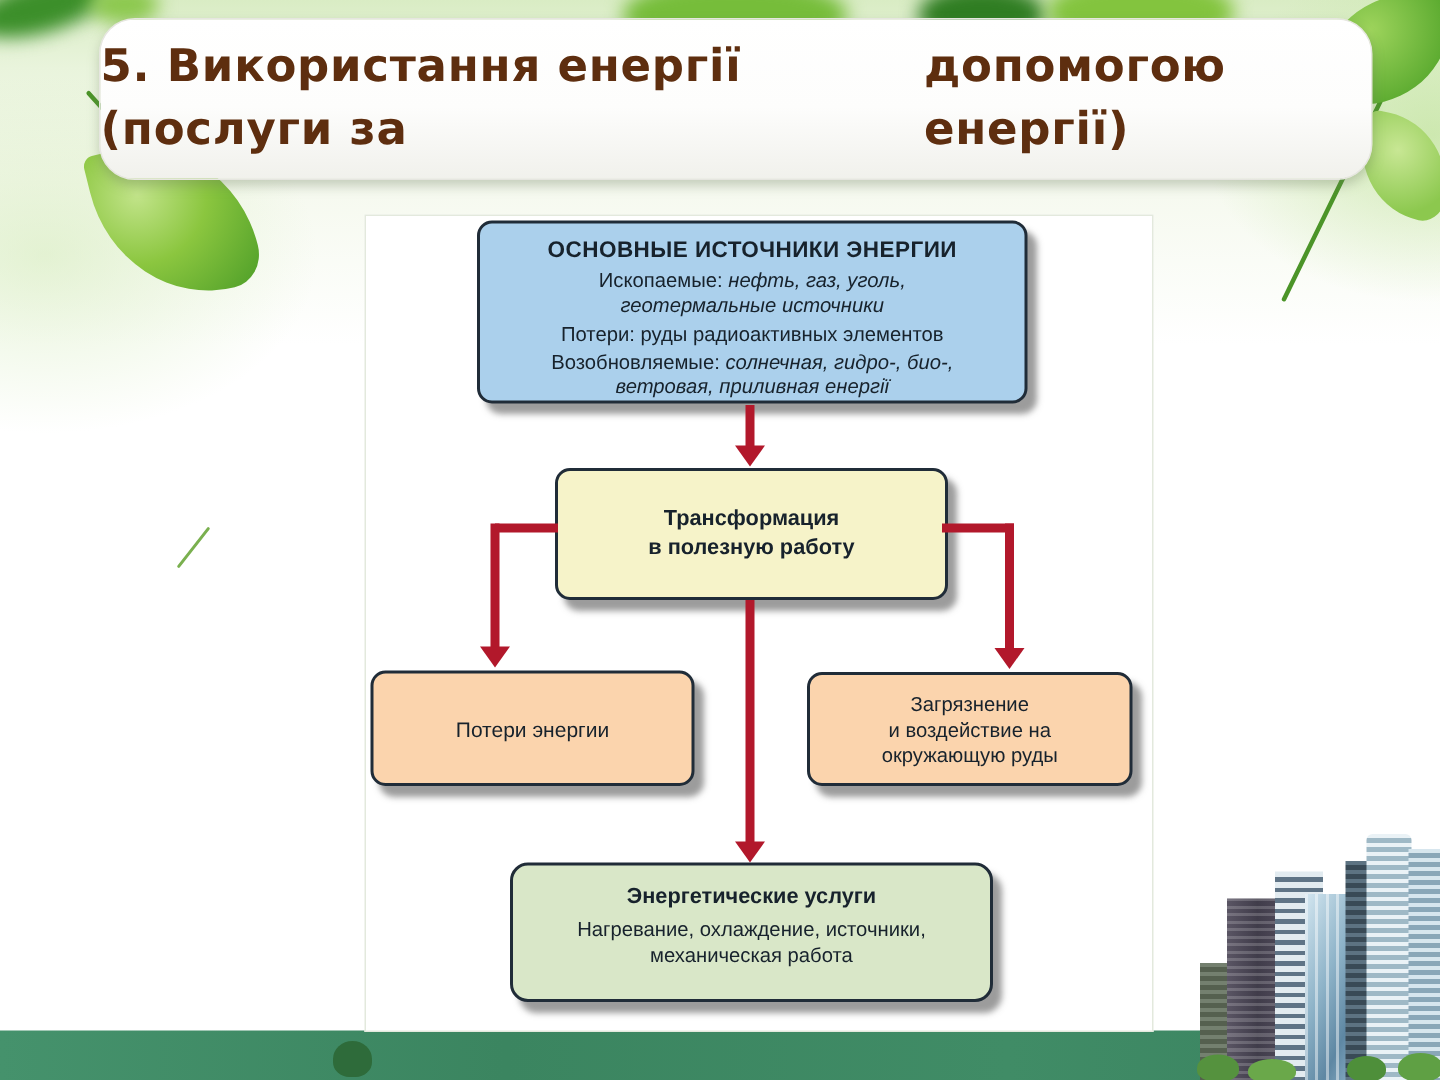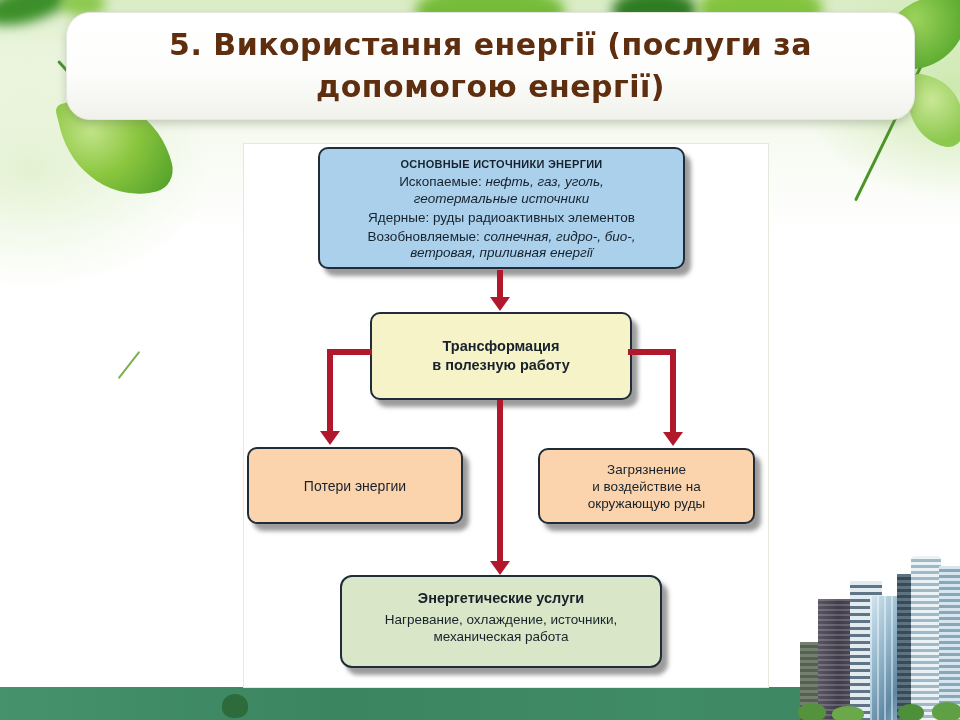--- a/index.html
+++ b/index.html
@@ -50,39 +50,39 @@
     background:radial-gradient(circle at 40% 35%,#c8e794,#8cc84e 75%);
     border-radius:15% 85% 25% 85%;transform:rotate(12deg);
   }
   .stem.s-b{left:128px;top:348px;width:2px;height:34px;transform:rotate(38deg);background:#7ab04f;}
   
   .title-card{
     position:absolute;left:66px;top:12px;width:849px;height:108px;z-index:5;
     background:linear-gradient(180deg,#ffffff 0%,#fdfdfc 55%,#f1f1ec 100%);
     border:1px solid #e6e6e0;border-radius:24px;
     box-shadow:0 4px 8px rgba(110,125,95,.35);
-    display:flex;flex-direction:column;justify-content:center;align-items:center;
+    display:flex;flex-direction:row;justify-content:center;align-items:center;
   }
   .title-line{
     font-family:"DejaVu Sans",sans-serif;font-weight:bold;
     font-size:30px;line-height:42px;color:var(--title-brown);letter-spacing:.5px;
   }
   
   .panel{
     position:absolute;left:243px;top:143px;width:526px;height:545px;z-index:2;
     background:#ffffff;border:1px solid #e3e9dd;
   }
   .nbox{
     position:absolute;z-index:3;
     border:2px solid #202c38;border-radius:10px;
     box-shadow:6px 7px 4px rgba(75,75,75,.55);
     color:#17222c;text-align:center;
   }
   .box-sources{left:318px;top:147px;width:367px;height:122px;background:var(--blue-fill);padding-top:9px;}
-  .box-sources .bx-title{font-size:11px;font-weight:bold;letter-spacing:.3px;margin-bottom:4px;}
+  .box-sources .bx-title{font-size:15px;font-weight:bold;letter-spacing:.3px;margin-bottom:4px;}
   .src-line{font-size:13.5px;line-height:16.5px;margin:2.5px auto;}
   .src-line .ital{font-style:italic;}
   .src-line.w1{max-width:250px;}
   .src-line.w3{max-width:312px;}
   .box-transform{
     left:370px;top:312px;width:262px;height:88px;background:var(--yellow-fill);
     display:flex;flex-direction:column;justify-content:center;
     font-size:14.5px;font-weight:bold;line-height:19px;
   }
   .box-losses{
@@ -167,21 +167,21 @@
   <div class="title-card">
     <div class="title-line">5. Використання енергії (послуги за</div>
     <div class="title-line">допомогою енергії)</div>
   </div>
 
   <div class="panel"></div>
 
   <div class="nbox box-sources">
     <div class="bx-title">ОСНОВНЫЕ ИСТОЧНИКИ ЭНЕРГИИ</div>
     <p class="src-line w1"><span>Ископаемые:</span> <span class="ital">нефть, газ, уголь, геотермальные источники</span></p>
-    <p class="src-line"><span>Ядерные:</span> <span>руды радиоактивных элементов</span></p>
+    <p class="src-line"><span>Потери:</span> <span>руды радиоактивных элементов</span></p>
     <p class="src-line w3"><span>Возобновляемые:</span> <span class="ital">солнечная, гидро-, био-, ветровая, приливная енергії</span></p>
   </div>
 
   <div class="vline a1v"></div>
   <div class="arr-down a1h"></div>
 
   <div class="nbox box-transform">
     <div>Трансформация</div>
     <div>в полезную работу</div>
   </div>

